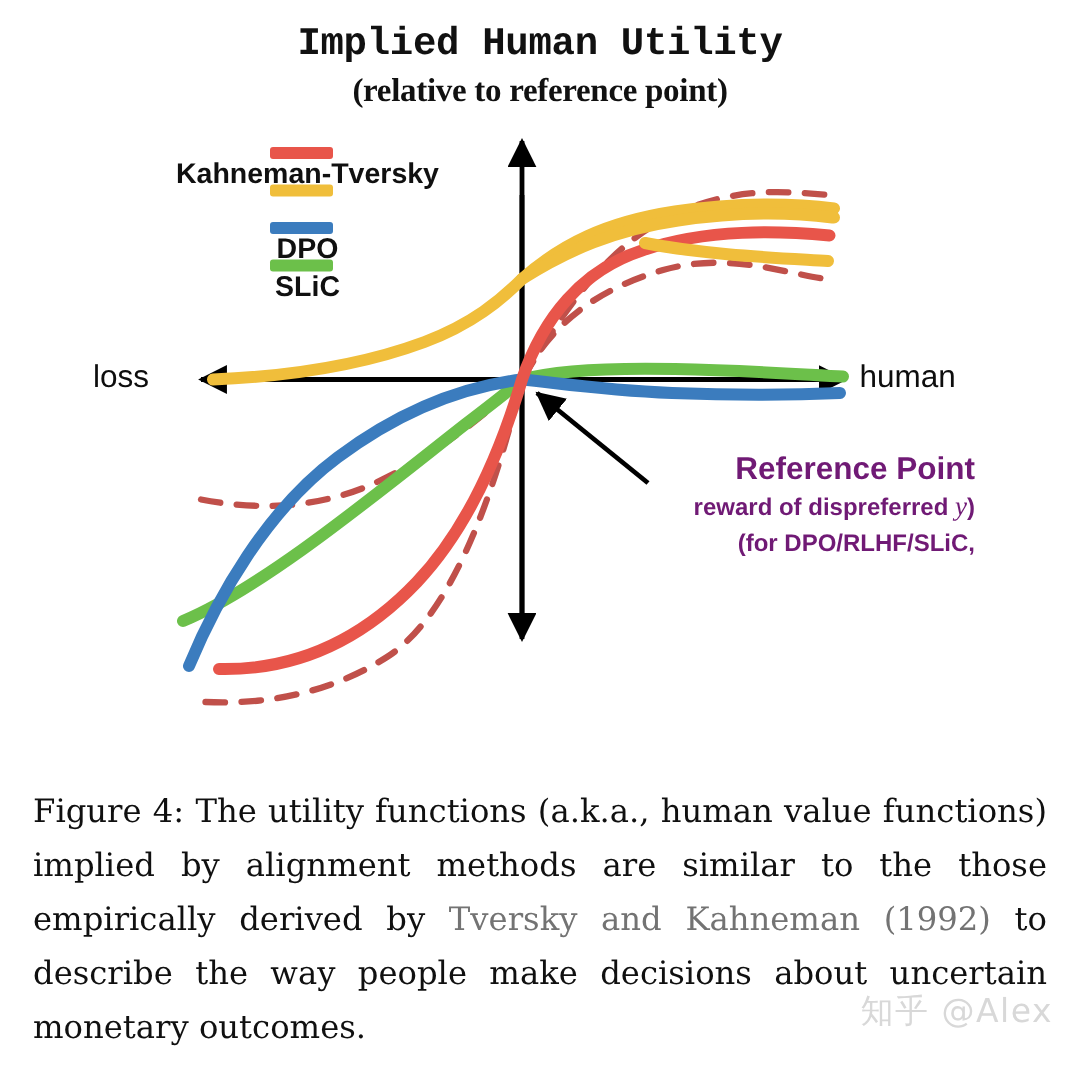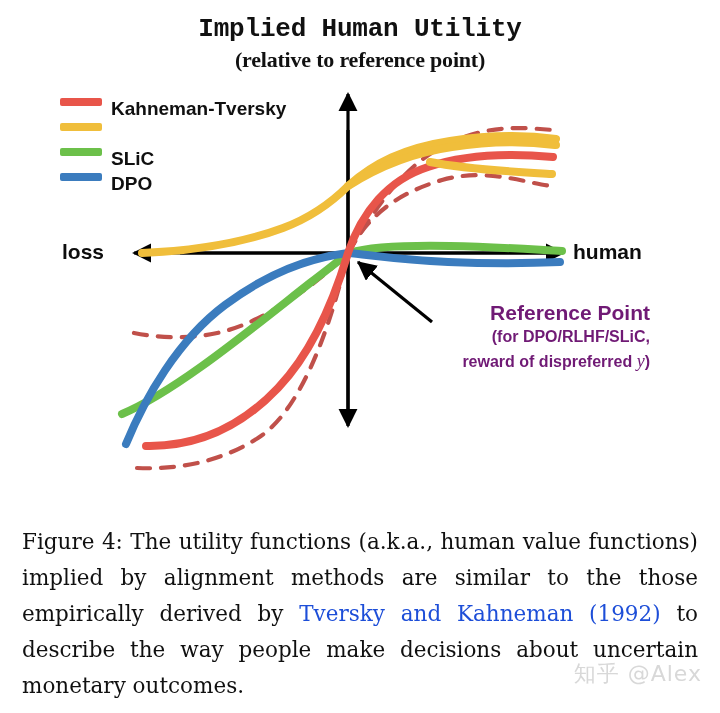--- a/index.html
+++ b/index.html
@@ -47,21 +47,23 @@
   }
 
   
   #legend {
     position: absolute;
     left: 60px; top: 98px;
     width: 290px;
   }
   .legend-row {
     display: flex;
+    align-items: center;
     height: 25px;
+    flex-direction: column;
   }
   .legend-swatch {
     width: 42px;
     height: 8px;
     border-radius: 2px;
     margin-right: 9px;
     flex: 0 0 auto;
   }
   .legend-label {
     font-family: "Liberation Sans", sans-serif;
@@ -79,21 +81,21 @@
   .legend-label .matheq {
     font-family: "Liberation Serif", serif;
     font-weight: normal;
     font-size: 19px;
   }
 
   
   .axis-word {
     position: absolute;
     font-family: "Liberation Sans", sans-serif;
-    font-weight: bold;
+    font-weight: normal;
     font-size: 21px;
     color: #0d0d0d;
   }
   #label-loss { left: 62px; top: 240px; }
   #label-gain { left: 573px; top: 240px; }
 
   
   #refpoint {
     position: absolute;
     left: 382px; top: 300px;
@@ -127,21 +129,21 @@
     top: 524px;
     width: 676px;
     font-family: "DejaVu Serif", serif;
     font-size: 21.5px;
     line-height: 36px;
     color: #101010;
     text-align: justify;
     text-justify: inter-word;
   }
   #caption .cite {
-    color: #1d4ed8;
+    color: #737373;
   }
 
   
   #watermark {
     position: absolute;
     right: 18px;
     bottom: 24px;
     font-family: "DejaVu Sans", sans-serif;
     font-size: 22px;
     color: #d8d8d8;
@@ -162,26 +164,26 @@
 
   <div id="legend">
     <div class="legend-row">
       <span class="legend-swatch" style="background:#E8554A"></span>
       <span class="legend-label">Kahneman-Tversky</span>
     </div>
     <div class="legend-row">
       <span class="legend-swatch" style="background:#F0BE3B"></span>
     </div>
     <div class="legend-row">
+      <span class="legend-swatch" style="background:#3B7CBE"></span>
+      <span class="legend-label">DPO</span>
+    </div>
+    <div class="legend-row">
       <span class="legend-swatch" style="background:#6CC04A"></span>
       <span class="legend-label">SLiC</span>
-    </div>
-    <div class="legend-row">
-      <span class="legend-swatch" style="background:#3B7CBE"></span>
-      <span class="legend-label">DPO</span>
     </div>
   </div>
 
   <div class="axis-word" id="label-loss">loss</div>
   <div class="axis-word" id="label-gain">human</div>
 
   <svg id="plot-svg" width="720" height="510" viewBox="0 0 720 510" style="position:absolute;left:0;top:0;">
     <defs>
       <marker id="arrowhead" markerWidth="7" markerHeight="7" refX="5.4" refY="3" orient="auto">
         <path d="M0,0 L6,3 L0,6 z" fill="#000000"></path>
@@ -221,21 +223,21 @@
     <path fill="none" stroke="#E8554A" stroke-width="8" stroke-linecap="round" stroke-linejoin="round" d="M146,446 C195,447 240,428 278,388 C312,352 334,300 348,253
              C362,212 388,180 428,167 C472,152 520,154 553,157"></path>
 
     <path fill="none" stroke="#F0BE3B" stroke-width="8" stroke-linecap="round" stroke-linejoin="round" d="M430,162 C470,170 520,172 552,174"></path>
 
     <line x1="432" y1="322" x2="358" y2="262" stroke="#000" stroke-width="3.2" marker-end="url(#arrowhead-sm)"></line>
   </svg>
 
   <div id="refpoint">
     <div class="rp-title">Reference Point</div>
+    <div class="rp-line"><span>reward of dispreferred </span><span class="mathvar">y</span><span>)</span></div>
     <div class="rp-line">(for DPO/RLHF/SLiC,</div>
-    <div class="rp-line"><span>reward of dispreferred </span><span class="mathvar">y</span><span>)</span></div>
   </div>
 
 </div>
 
 <div id="caption"><span>Figure 4: The utility functions (a.k.a., human value functions) implied by alignment methods are similar to the those empirically derived by </span><span class="cite">Tversky and Kahneman</span><span> </span><span class="cite">(1992)</span><span> to describe the way people make decisions about uncertain monetary outcomes.</span></div>
 
 <div id="watermark">知乎 @Alex</div>
 
 </body></html>

